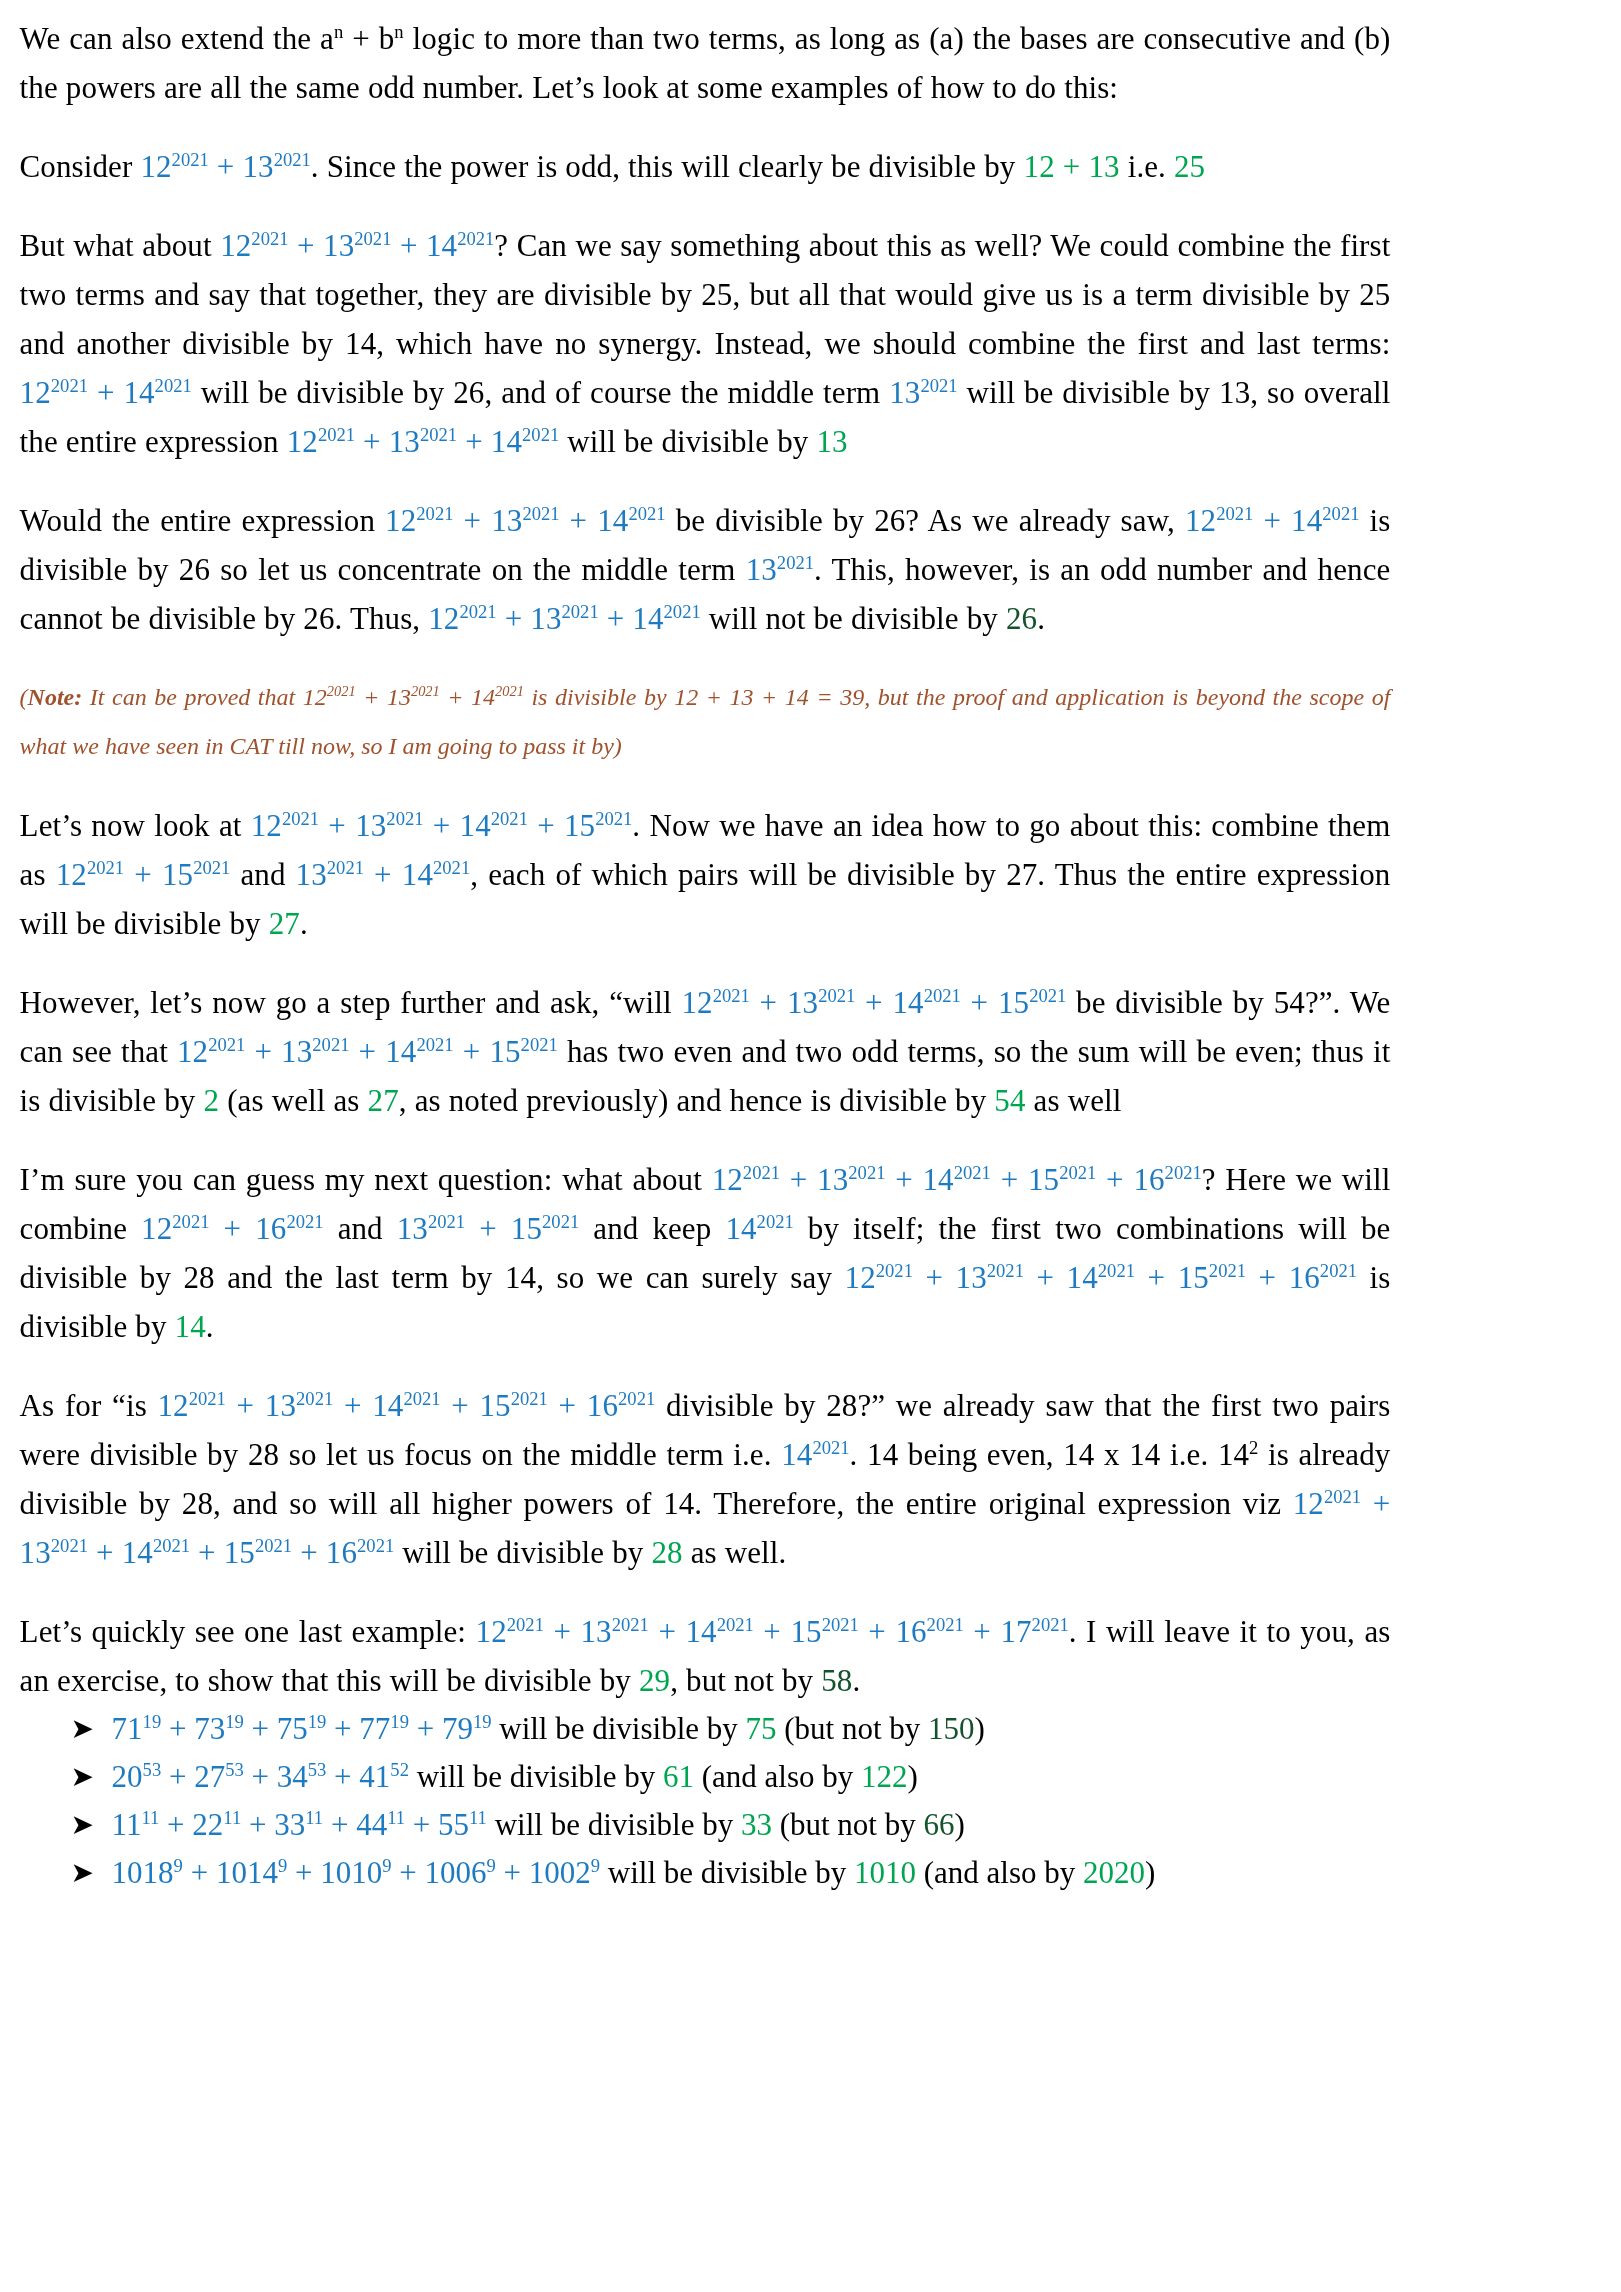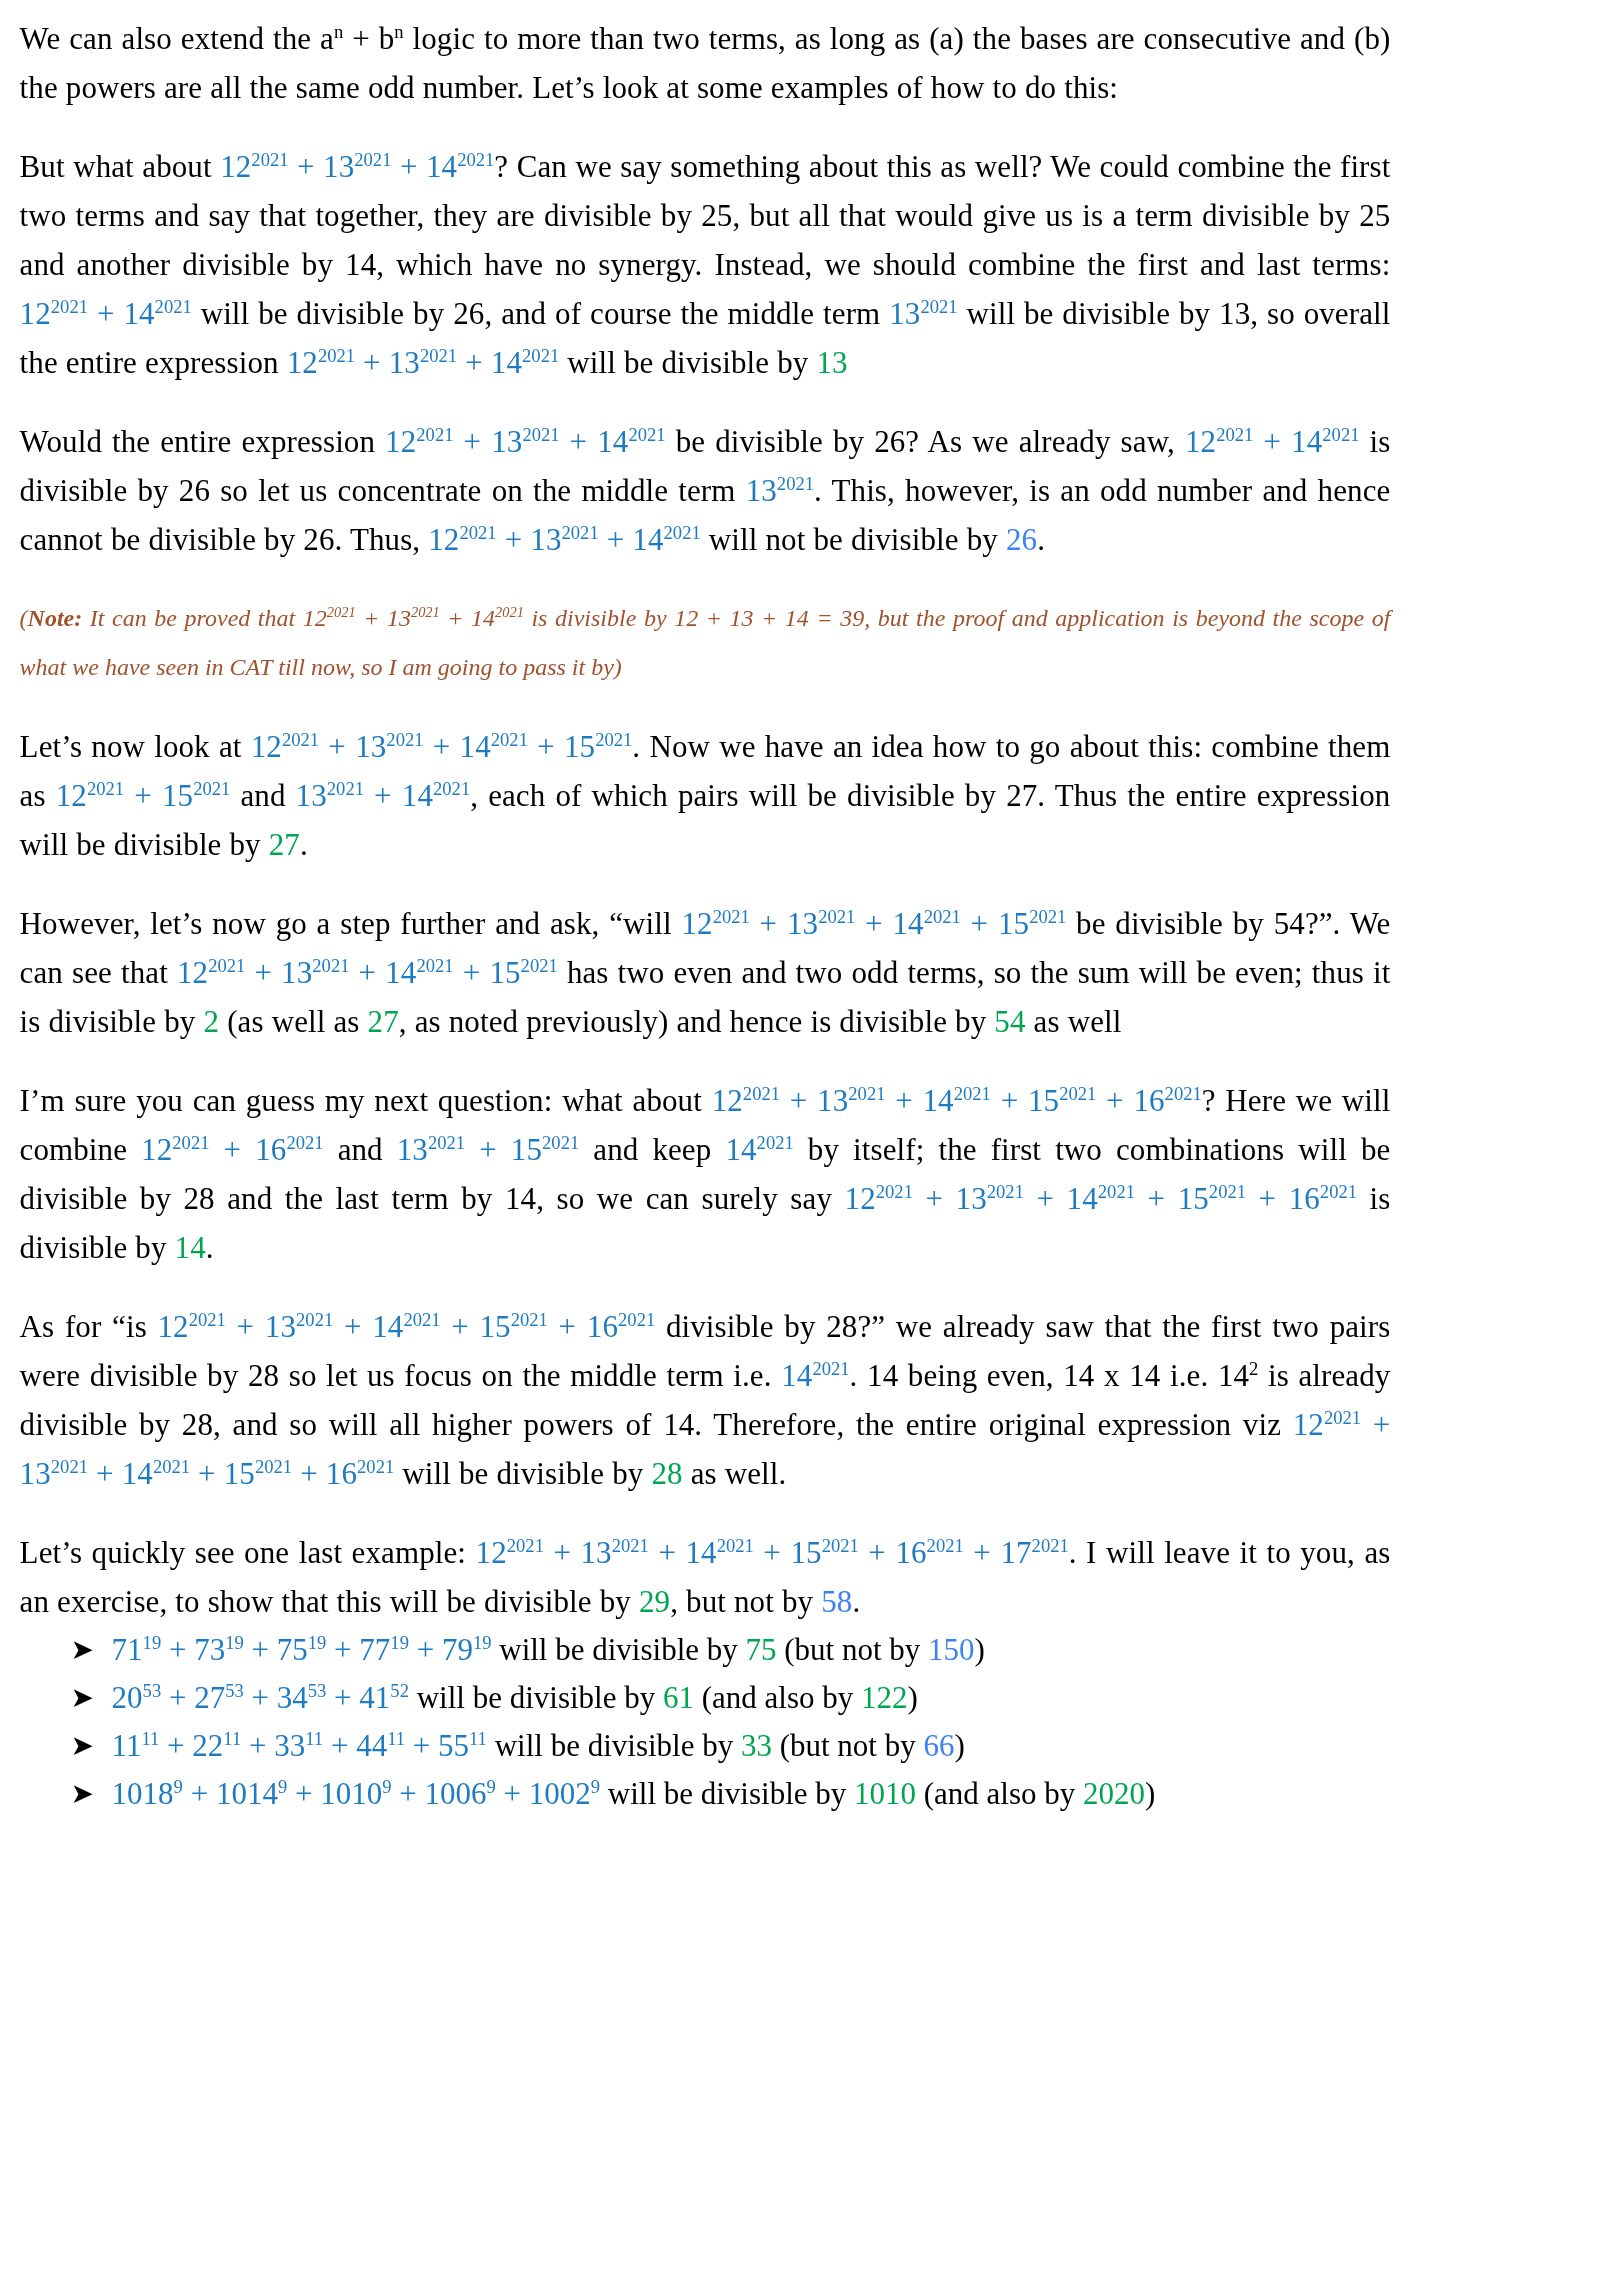--- a/index.html
+++ b/index.html
@@ -27,21 +27,21 @@
     line-height: 49px;
     text-align: justify;
     margin: 0 0 30px 0;
     letter-spacing: 0.1px;
     word-spacing: 0.2px;
   }
   p.para:last-of-type { margin-bottom: 0; }
 
   .blue  { color: #1F7BC1; }
   .green { color: #00A550; }
-  .red   { color: #3b82f6; }
+  .red   { color: #14532d; }
 
   p.note {
     font-size: 24px;
     line-height: 49px;
     text-align: justify;
     margin: 0 0 30px 0;
     font-style: italic;
     color: #A0522D;
   }
   p.note .itb { font-style: italic; font-weight: bold; }
@@ -77,20 +77,21 @@
     font-family: "DejaVu Sans", sans-serif;
   }
 </style>
 </head>
 <body>
 
 <div class="page">
 
   <p class="para"><span>We can also extend the a</span><sup>n</sup><span> + b</span><sup>n</sup><span> logic to more than two terms, as long as (a) the bases are consecutive and (b) the powers are all the same odd number. Let’s look at some examples of how to do this:</span></p>
 
+  <p class="para"><span>Consider </span><span class="blue"><span>12</span><sup>2021</sup></span><span class="blue"> + </span><span class="blue"><span>13</span><sup>2021</sup></span><span>. Since the power is odd, this will clearly be divisible by </span><span class="green">12 + 13</span><span> i.e. </span><span class="green">25</span></p>
 
   <p class="para"><span>But what about </span><span class="blue"><span>12</span><sup>2021</sup></span><span class="blue"> + </span><span class="blue"><span>13</span><sup>2021</sup></span><span class="blue"> + </span><span class="blue"><span>14</span><sup>2021</sup></span><span>? Can we say something about this as well? We could combine the first two terms and say that together, they are divisible by 25, but all that would give us is a term divisible by 25 and another divisible by 14, which have no synergy. Instead, we should combine the first and last terms: </span><span class="blue"><span>12</span><sup>2021</sup></span><span class="blue"> + </span><span class="blue"><span>14</span><sup>2021</sup></span><span> will be divisible by 26, and of course the middle term </span><span class="blue"><span>13</span><sup>2021</sup></span><span> will be divisible by 13, so overall the entire expression </span><span class="blue"><span>12</span><sup>2021</sup></span><span class="blue"> + </span><span class="blue"><span>13</span><sup>2021</sup></span><span class="blue"> + </span><span class="blue"><span>14</span><sup>2021</sup></span><span> will be divisible by </span><span class="green">13</span></p>
 
   <p class="para"><span>Would the entire expression </span><span class="blue"><span>12</span><sup>2021</sup></span><span class="blue"> + </span><span class="blue"><span>13</span><sup>2021</sup></span><span class="blue"> + </span><span class="blue"><span>14</span><sup>2021</sup></span><span> be divisible by 26? As we already saw, </span><span class="blue"><span>12</span><sup>2021</sup></span><span class="blue"> + </span><span class="blue"><span>14</span><sup>2021</sup></span><span> is divisible by 26 so let us concentrate on the middle term </span><span class="blue"><span>13</span><sup>2021</sup></span><span>. This, however, is an odd number and hence cannot be divisible by 26. Thus, </span><span class="blue"><span>12</span><sup>2021</sup></span><span class="blue"> + </span><span class="blue"><span>13</span><sup>2021</sup></span><span class="blue"> + </span><span class="blue"><span>14</span><sup>2021</sup></span><span> will not be divisible by </span><span class="red">26</span><span>.</span></p>
 
   <p class="note"><span>(</span><span class="itb">Note:</span><span> It can be proved that </span><span><span>12</span><sup>2021</sup></span><span> + </span><span><span>13</span><sup>2021</sup></span><span> + </span><span><span>14</span><sup>2021</sup></span><span> is divisible by 12 + 13 + 14 = 39, but the proof and application is beyond the scope of what we have seen in CAT till now, so I am going to pass it by)</span></p>
 
   <p class="para"><span>Let’s now look at </span><span class="blue"><span>12</span><sup>2021</sup></span><span class="blue"> + </span><span class="blue"><span>13</span><sup>2021</sup></span><span class="blue"> + </span><span class="blue"><span>14</span><sup>2021</sup></span><span class="blue"> + </span><span class="blue"><span>15</span><sup>2021</sup></span><span>. Now we have an idea how to go about this: combine them as </span><span class="blue"><span>12</span><sup>2021</sup></span><span class="blue"> + </span><span class="blue"><span>15</span><sup>2021</sup></span><span> and </span><span class="blue"><span>13</span><sup>2021</sup></span><span class="blue"> + </span><span class="blue"><span>14</span><sup>2021</sup></span><span>, each of which pairs will be divisible by 27. Thus the entire expression will be divisible by </span><span class="green">27</span><span>.</span></p>
 
   <p class="para"><span>However, let’s now go a step further and ask, “will </span><span class="blue"><span>12</span><sup>2021</sup></span><span class="blue"> + </span><span class="blue"><span>13</span><sup>2021</sup></span><span class="blue"> + </span><span class="blue"><span>14</span><sup>2021</sup></span><span class="blue"> + </span><span class="blue"><span>15</span><sup>2021</sup></span><span> be divisible by 54?”. We can see that </span><span class="blue"><span>12</span><sup>2021</sup></span><span class="blue"> + </span><span class="blue"><span>13</span><sup>2021</sup></span><span class="blue"> + </span><span class="blue"><span>14</span><sup>2021</sup></span><span class="blue"> + </span><span class="blue"><span>15</span><sup>2021</sup></span><span> has two even and two odd terms, so the sum will be even; thus it is divisible by </span><span class="green">2</span><span> (as well as </span><span class="green">27</span><span>, as noted previously) and hence is divisible by </span><span class="green">54</span><span> as well</span></p>

